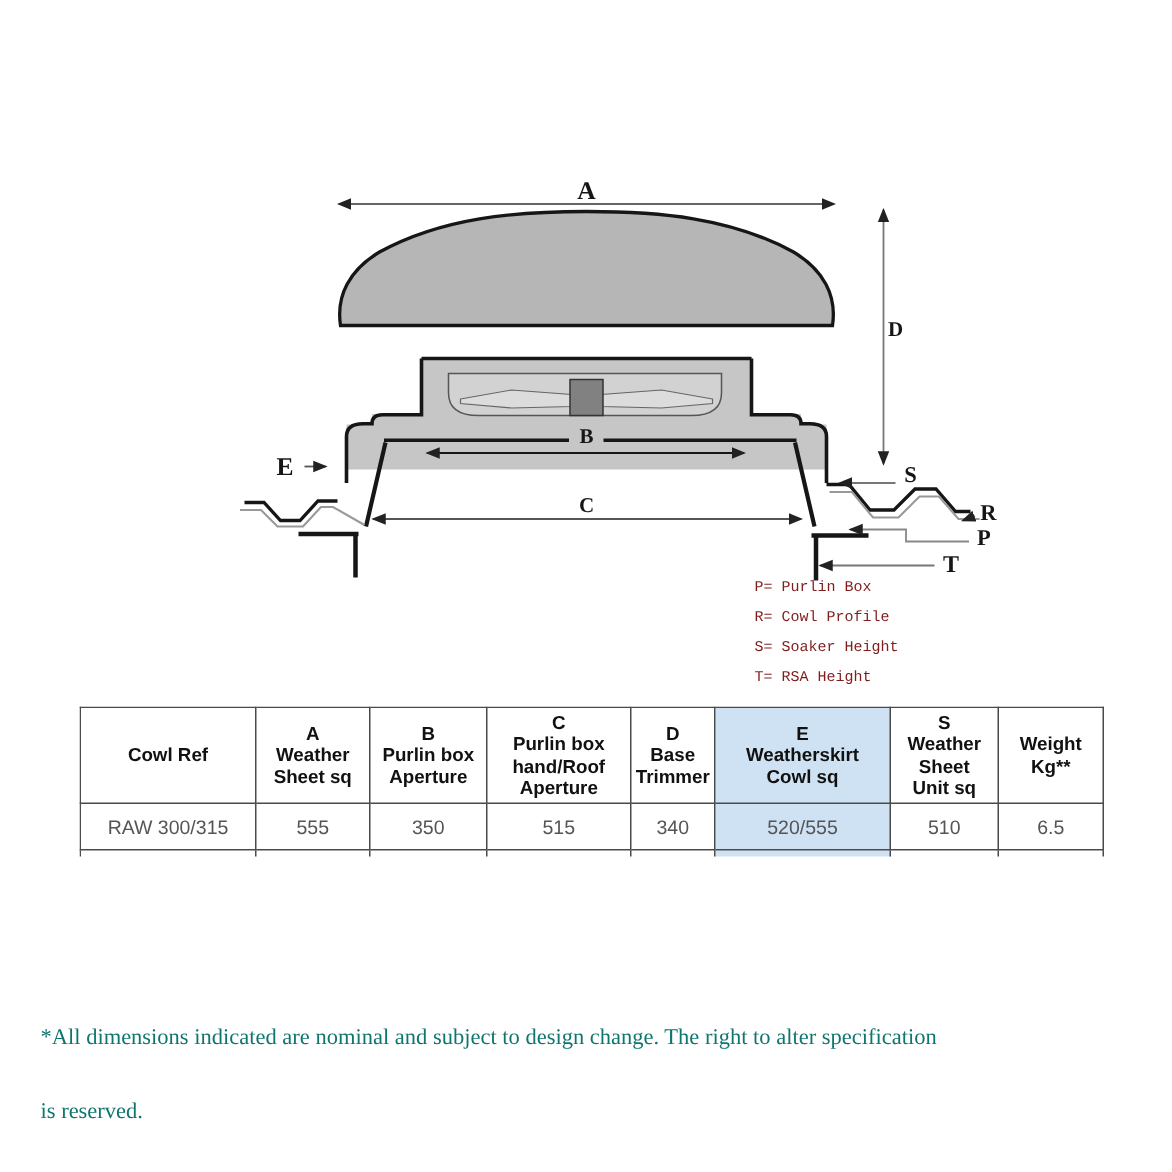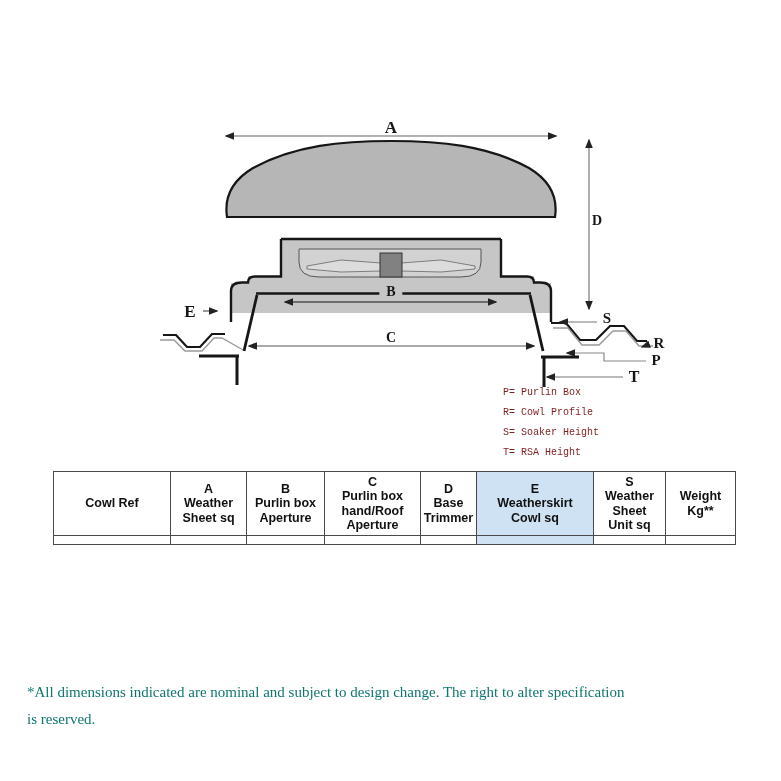--- a/index.html
+++ b/index.html
@@ -165,30 +165,40 @@
           <div>S</div>
           <div>Weather</div>
           <div>Sheet</div>
           <div>Unit sq</div>
         </th>
         <th>
           <div>Weight</div>
           <div>Kg**</div>
         </th>
       </tr>
+      <tr>
+        <td class="val">RAW 300/315</td>
+        <td class="val">555</td>
+        <td class="val">350</td>
+        <td class="val">515</td>
+        <td class="val">340</td>
+        <td class="val hl">520/555</td>
+        <td class="val">510</td>
+        <td class="val">6.5</td>
+      </tr>
       <tr class="stub">
         <td></td>
             <td></td>
         <td></td>
             <td></td>
         <td></td>
             <td class="hl"></td>
         <td></td>
             <td></td>
       </tr>
     </tbody>
       </table>
   </div>
 
   <div class="footnote" style="top:681px">*All dimensions indicated are nominal and subject to design change. The right to alter specification</div>
-  <div class="footnote" style="top:708px">is reserved.</div>
+  <div class="footnote" style="top:730px">is reserved.</div>
 
 </div>
 
 </body></html>

